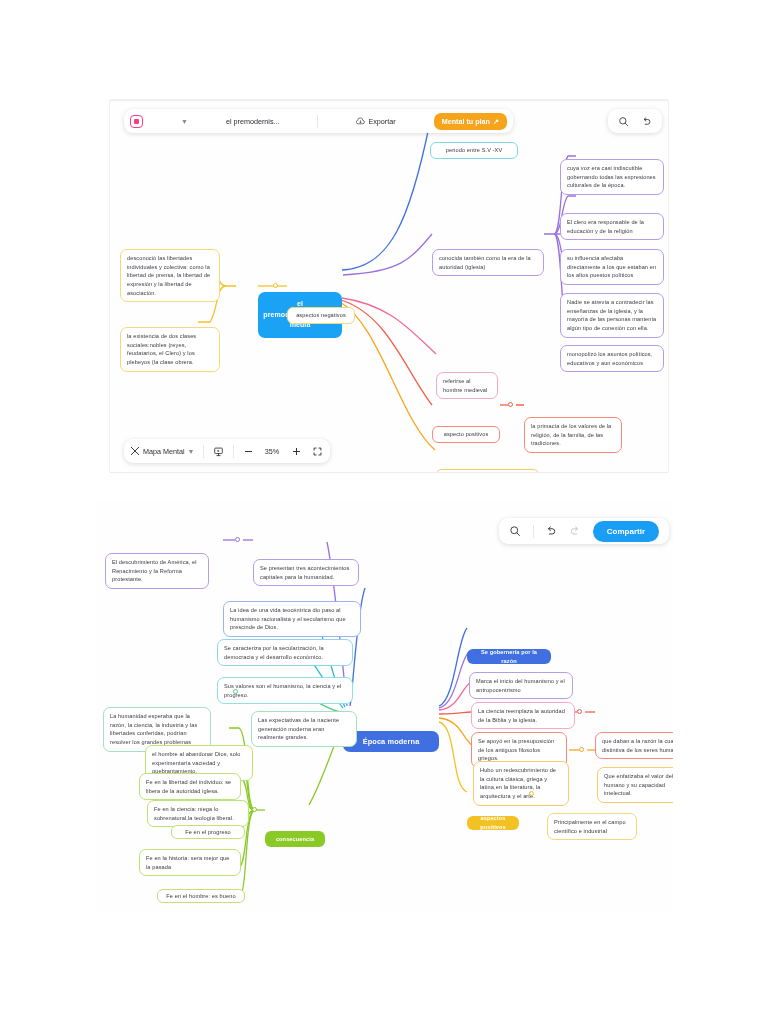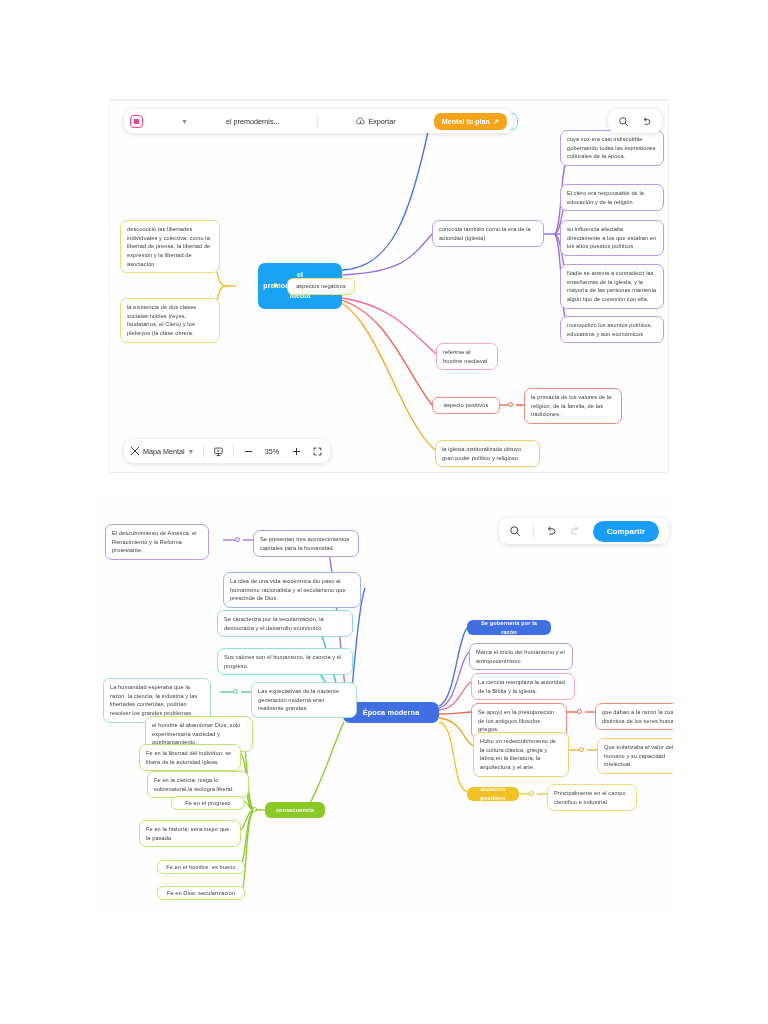--- a/index.html
+++ b/index.html
@@ -76,20 +76,21 @@
     position: absolute;
     border-radius: 7px;
     border: 1px solid #ccc;
     background: #ffffff;
     padding: 4px 6px;
     font-size: 5.6px;
     line-height: 1.55;
     color: #3a3a42;
     z-index: 10;
     letter-spacing: .1px;
+    margin-top: 29px;
   }
   .node.center {
     border: 0; color: #ffffff; font-weight: bold;
     display: flex; align-items: center; justify-content: center;
     text-align: center;
   }
   .node.pill {
     display: flex; align-items: center; justify-content: center;
     text-align: center; border-radius: 6px;
   }

